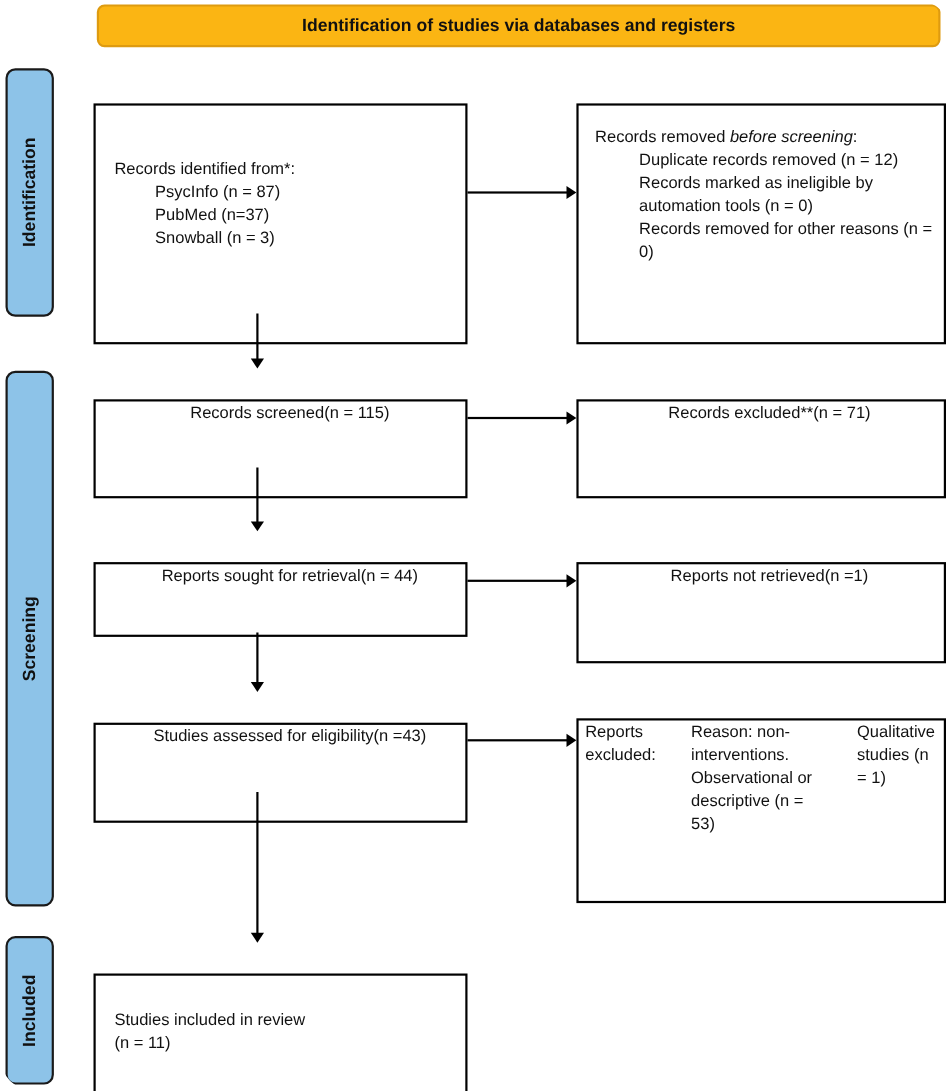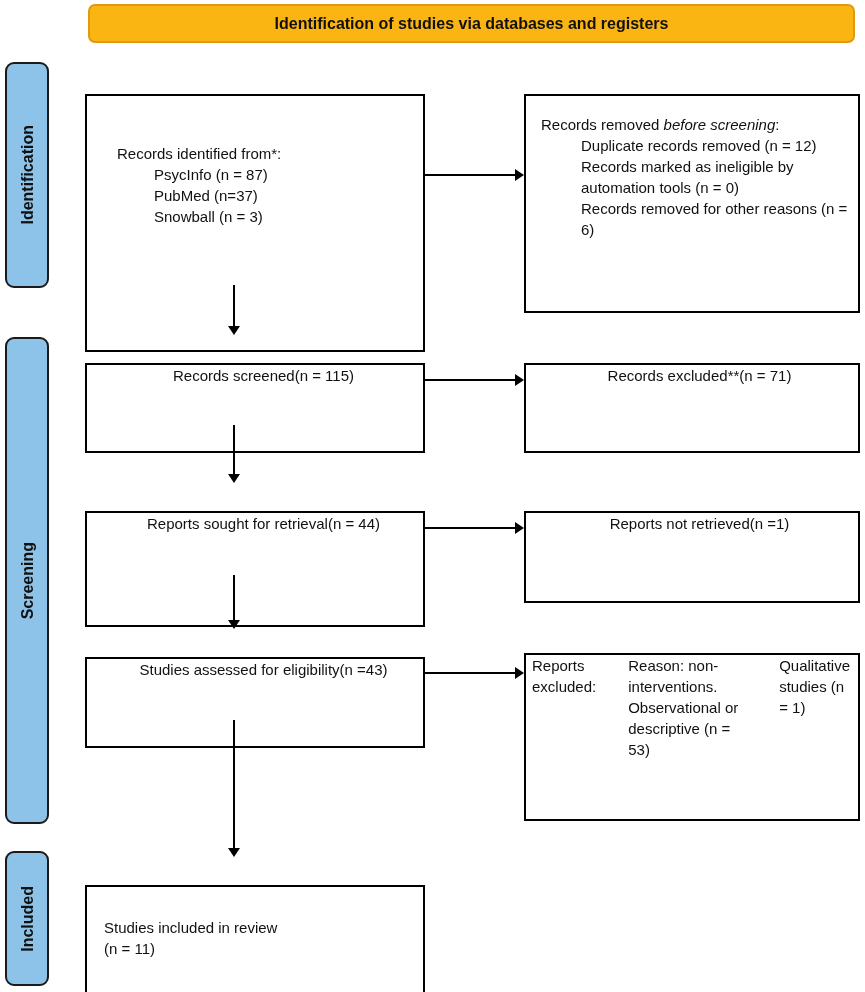--- a/index.html
+++ b/index.html
@@ -8,21 +8,21 @@
     --sidebar-bg:#8dc3e8;
     --sidebar-border:#1a1a1a;
     --box-border:#000000;
     --line:#000000;
     --text:#111111;
   }
   html,body{margin:0;padding:0;background:#ffffff;}
   #canvas{
     position:relative;width:865px;height:992px;background:#ffffff;
     font-family:"Liberation Sans","DejaVu Sans",sans-serif;
-    color:var(--text);font-size:15px;line-height:21px;overflow:hidden;
+    color:var(--text);font-size:15px;line-height:21px;overflow:hidden;border-radius:32px;
   }
   .hdr{
     position:absolute;left:88px;top:4px;width:767px;height:39px;
     background:var(--header-bg);border:2px solid var(--header-border);border-radius:7px;
     display:flex;align-items:center;justify-content:center;
     font-weight:bold;font-size:16px;box-sizing:border-box;
   }
   .side{
     position:absolute;left:5px;width:44px;
     background:var(--sidebar-bg);border:2px solid var(--sidebar-border);border-radius:9px;
@@ -64,46 +64,46 @@
   <div class="side" style="top:62px;height:226px;">
     <span>Identification</span>
   </div>
   <div class="side" style="top:337px;height:487px;">
     <span>Screening</span>
   </div>
   <div class="side" style="top:851px;height:135px;">
     <span>Included</span>
   </div>
 
-  <div class="box lcol" style="top:66px;height:258px;padding:47px 8px 0 30px;">
+  <div class="box lcol" style="top:66px;height:219px;padding:47px 8px 0 17px;">
     <div>Records identified from*:</div>
     <div class="indent">PsycInfo (n = 87)</div>
     <div class="indent">PubMed (n=37)</div>
     <div class="indent">Snowball (n = 3)</div>
   </div>
 
   <div class="box rcol" style="top:66px;height:219px;padding:18px 10px 0 15px;">
     <div>
       <span>Records removed </span><em>before screening</em><span>:</span>
     </div>
     <div class="indent2">Duplicate records removed (n = 12)</div>
     <div class="indent2">Records marked as ineligible by automation tools (n = 0)</div>
-    <div class="indent2">Records removed for other reasons (n = 6)</div>
+    <div class="indent2">Records removed for other reasons (n = 0)</div>
   </div>
 
   <div class="box lcol center" style="top:335px;height:90px;padding-left:17px;">
     <div>Records screened</div>
     <div>(n = 115)</div>
   </div>
   <div class="box rcol center" style="top:335px;height:90px;padding-left:15px;">
     <div>Records excluded**</div>
     <div>(n = 71)</div>
   </div>
 
-  <div class="box lcol center" style="top:483px;height:116px;padding-left:17px;">
+  <div class="box lcol center" style="top:483px;height:68px;padding-left:17px;">
     <div>Reports sought for retrieval</div>
     <div>(n = 44)</div>
   </div>
   <div class="box rcol center" style="top:483px;height:92px;padding-left:15px;text-align:center;">
     <div>Reports not retrieved</div>
     <div>(n =1)</div>
   </div>
 
   <div class="box lcol center" style="top:629px;height:91px;padding-left:17px;">
     <div>Studies assessed for eligibility</div>

